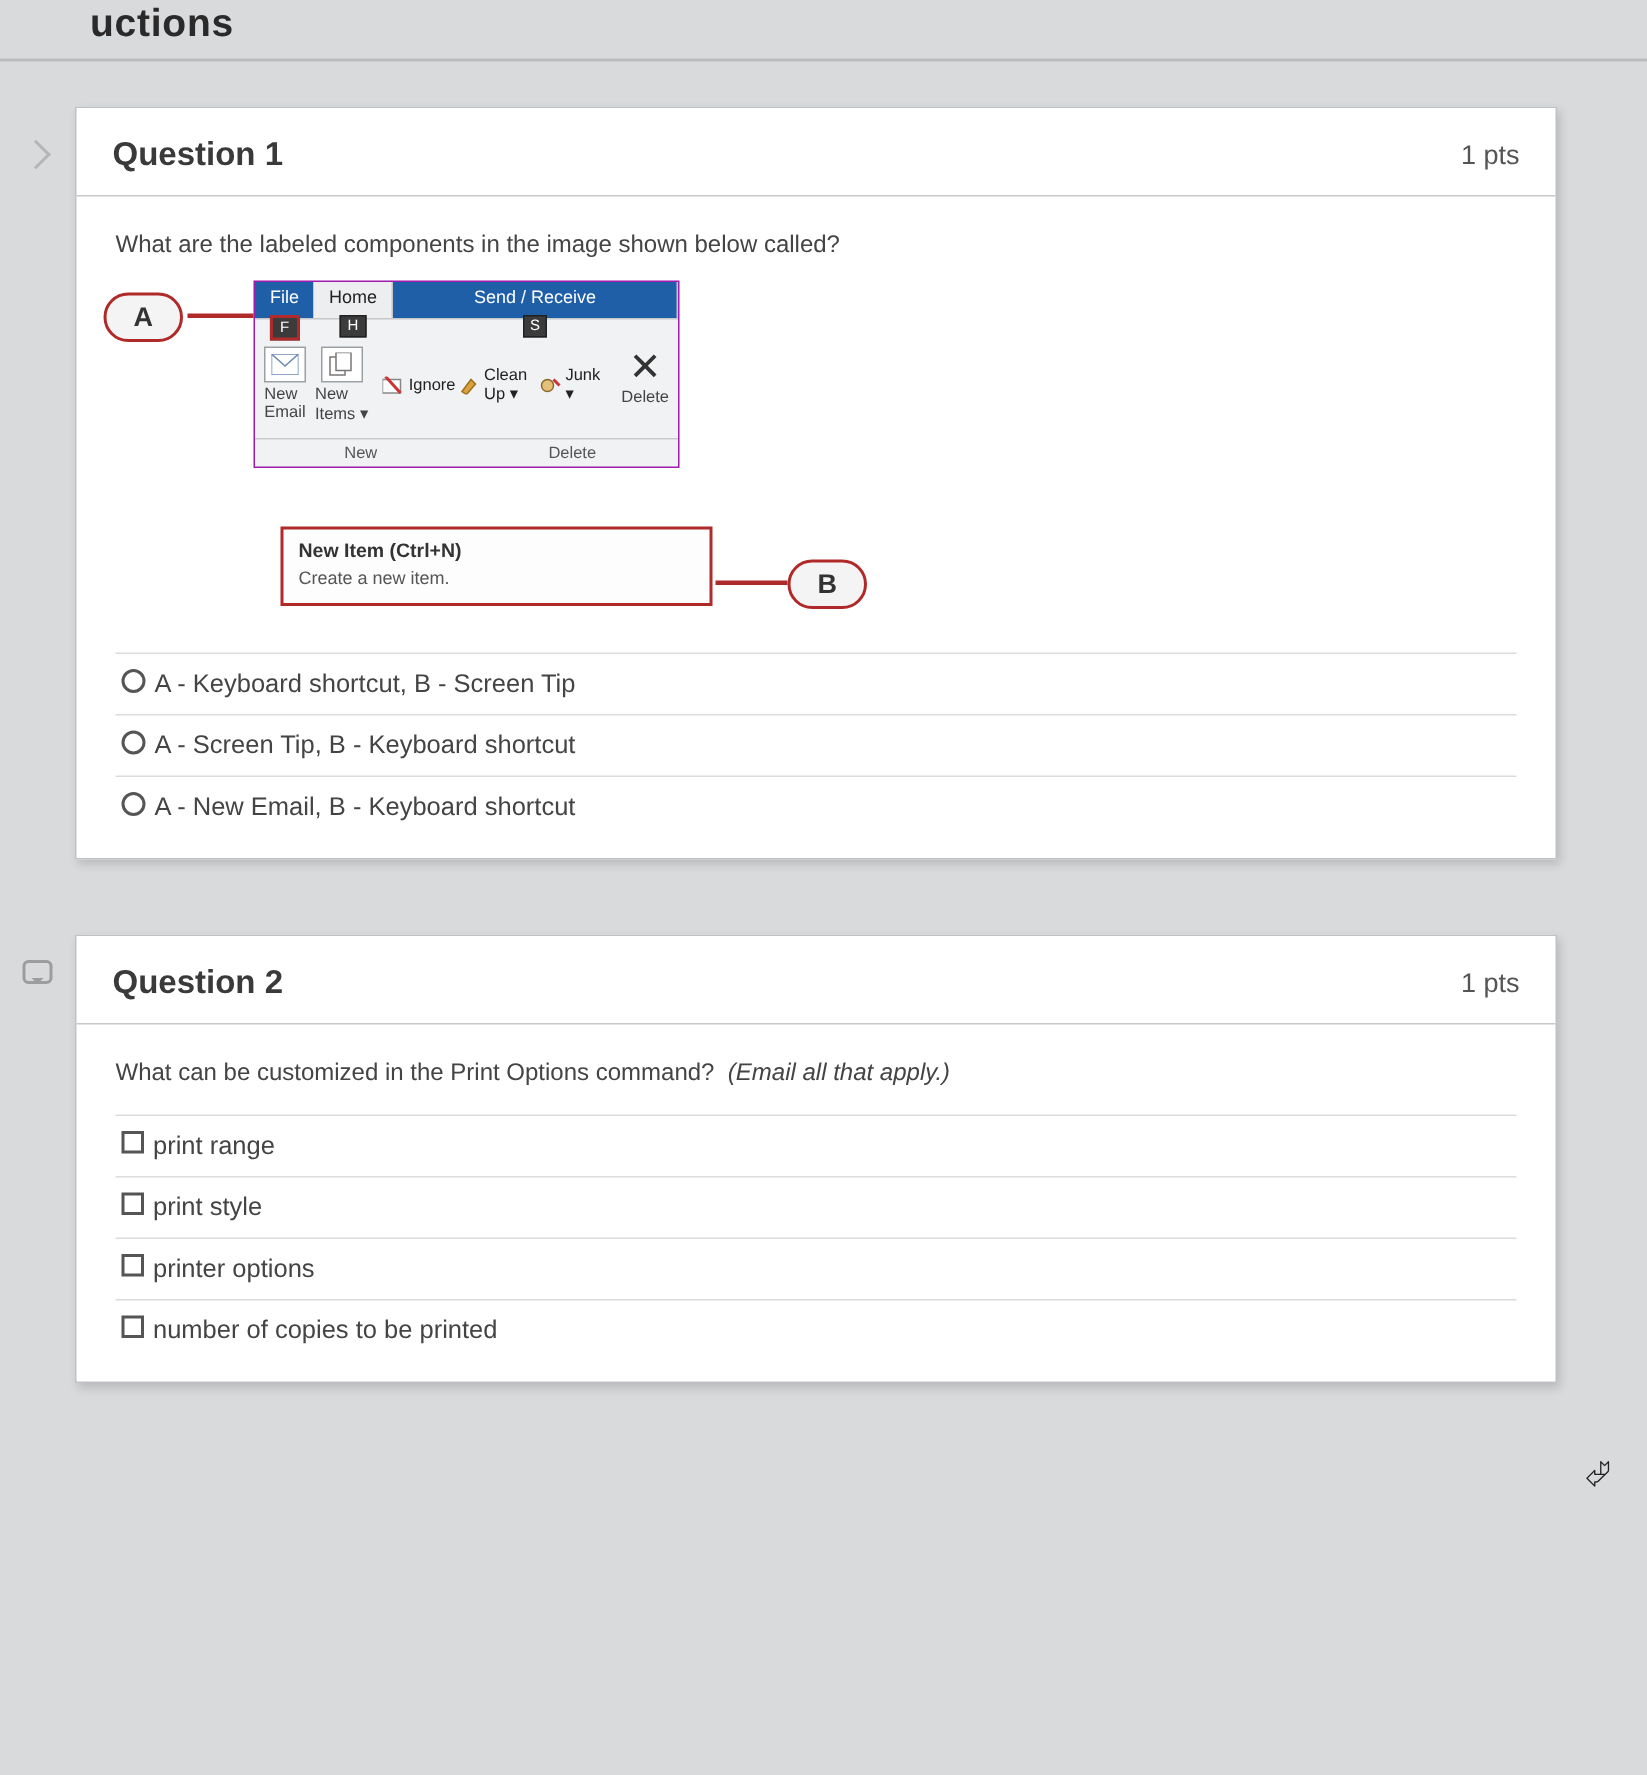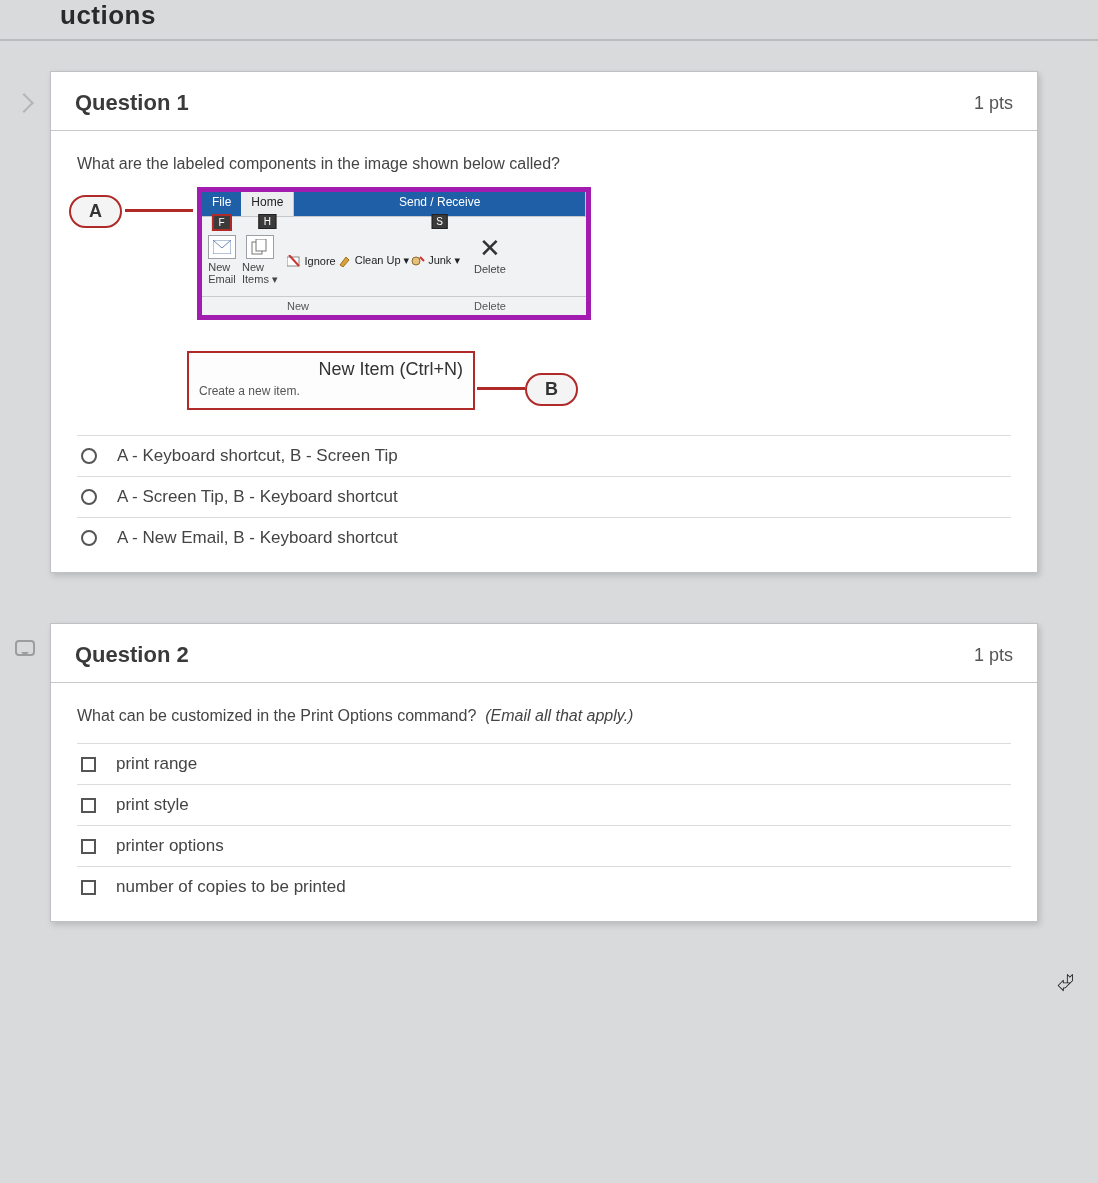--- a/index.html
+++ b/index.html
@@ -37,22 +37,21 @@
   .q-pts   { font-size: 18px; color: #555; }
 
   .q-body { padding: 24px 26px 14px 26px; }
   .q-prompt { font-size: 16px; color: #444; margin-bottom: 14px; }
   .q-prompt em { font-style: italic; }
 
   
   .answers { margin-top: 18px; }
   .ans-row {
     display: flex;
-    align-items: center;
-    gap: 20px;
+    gap: 6px;
     padding: 10px 4px;
     border-top: 1px solid #dadcdd;
     font-size: 17px;
     color: #444;
   }
   .ans-row:first-child { border-top: 1px solid #dadcdd; }
   .radio {
     width: 16px; height: 16px; border: 2px solid #555; border-radius: 50%;
     flex-shrink: 0;
   }
@@ -102,23 +101,23 @@
   .label-B { left: 448px; top: 186px; }
   .lead-line {
     position: absolute;
     background: #b02a2a;
   }
   .lead-A { left: 48px; top: 22px; width: 68px; height: 3px; }
   .lead-B { left: 400px; top: 200px; width: 48px; height: 3px; }
 
   .ribbon {
     position: absolute;
-    left: 120px; top: 0;
-    width: 394px;
-    border: 5px solid #a21caf;
+    left: 92px; top: 0;
+    width: 284px;
+    border: 1px solid #a21caf;
     background: #f1f2f3;
     font-size: 12px;
     color: #222;
   }
   .ribbon-tabs { display: flex; height: 24px; }
   .rt {
     padding: 3px 10px 2px 10px;
     text-align: center;
     border-right: 1px solid #c4c7ca;
     position: relative;
@@ -148,21 +147,21 @@
   .mini svg{flex-shrink:0;}
   .bigX { font-size:26px; font-weight:300; color:#333; line-height:1; }
   .sep { margin-top:6px; border-top:1px solid #c9cbcd; display:flex; }
   .sep span{ flex:1; text-align:center; font-size:11px; color:#555; padding:3px 0;}
 
   .tooltip {
     position:absolute; left:110px; top:164px; width:288px;
     border:2px solid #b02a2a; background:#fdfdfd;
     padding:6px 10px 10px 10px;
   }
-  .tooltip .tt-title{ font-weight:400; font-size:18px;text-align:right; }
+  .tooltip .tt-title{ font-weight:700; font-size:13px; }
   .tooltip .tt-body { font-size:12px; color:#555; margin-top:4px;}
 
   .figure-wrap { height: 230px; }
 
   .cursor-icon {
     position: fixed; right: 24px; top: 970px;
     font-size: 22px; color:#222;
   }
 </style>
 </head>

